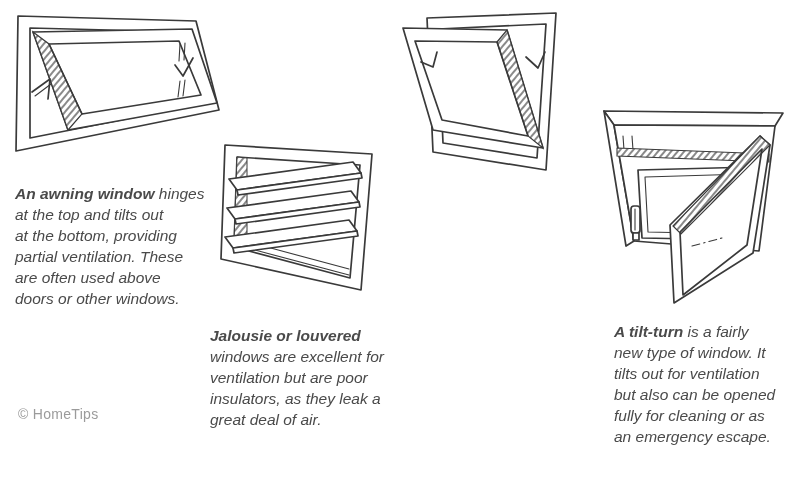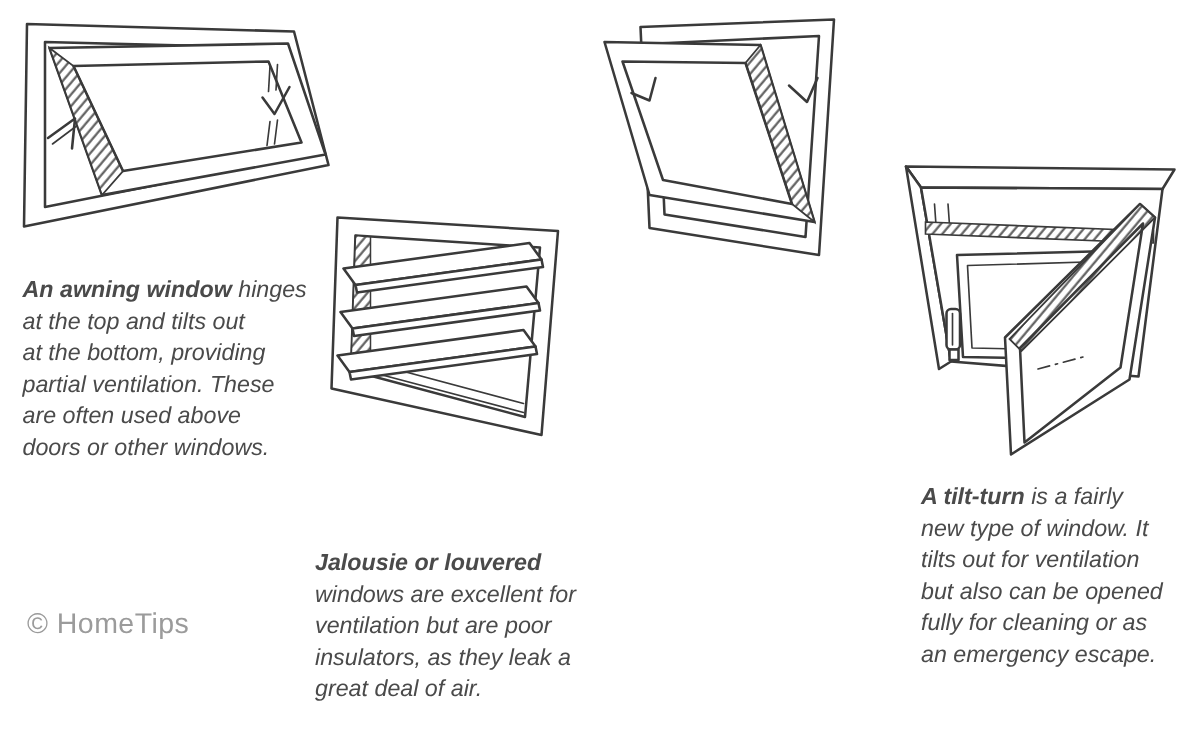--- a/index.html
+++ b/index.html
@@ -19,21 +19,21 @@
   .ln{fill:none;stroke:var(--ink);stroke-width:1.7;stroke-linejoin:round;stroke-linecap:round;}
   .ln2{fill:none;stroke:var(--ink);stroke-width:1.1;stroke-linejoin:round;stroke-linecap:round;}
   .fw{fill:#ffffff;stroke:var(--ink);stroke-width:1.7;stroke-linejoin:round;}
   .caption{
     position:absolute;font-style:italic;font-size:15.5px;line-height:21px;
     color:var(--caption-color);white-space:pre-line;
   }
   .caption b{font-weight:bold;}
   .watermark{
     position:absolute;left:18px;top:406px;font-style:normal;
-    font-size:19px;letter-spacing:.3px;color:var(--watermark-color);
+    font-size:14px;letter-spacing:.3px;color:var(--watermark-color);
   }
 </style>
 </head>
 <body>
 
 <div class="canvas">
 
   <div class="fig" style="left:5px;top:3px;">
     <svg width="235" height="172" viewBox="0 0 235 172">
       <defs>
@@ -135,21 +135,21 @@
     </svg>
   </div>
 
   <p class="caption" style="left:15px;top:183px;width:200px;"><b>An awning window</b> <span>hinges
 at the top and tilts out
 at the bottom, providing
 partial ventilation. These
 are often used above
 doors or other windows.</span></p>
 
-  <p class="caption" style="left:210px;top:325px;width:215px;margin-top:40px;"><b>Jalousie or louvered</b> <span>
+  <p class="caption" style="left:210px;top:325px;width:215px;"><b>Jalousie or louvered</b> <span>
 windows are excellent for
 ventilation but are poor
 insulators, as they leak a
 great deal of air.</span></p>
 
 
   <p class="caption" style="left:614px;top:321px;width:195px;"><b>A tilt-turn</b> <span>is a fairly
 new type of window. It
 tilts out for ventilation
 but also can be opened

